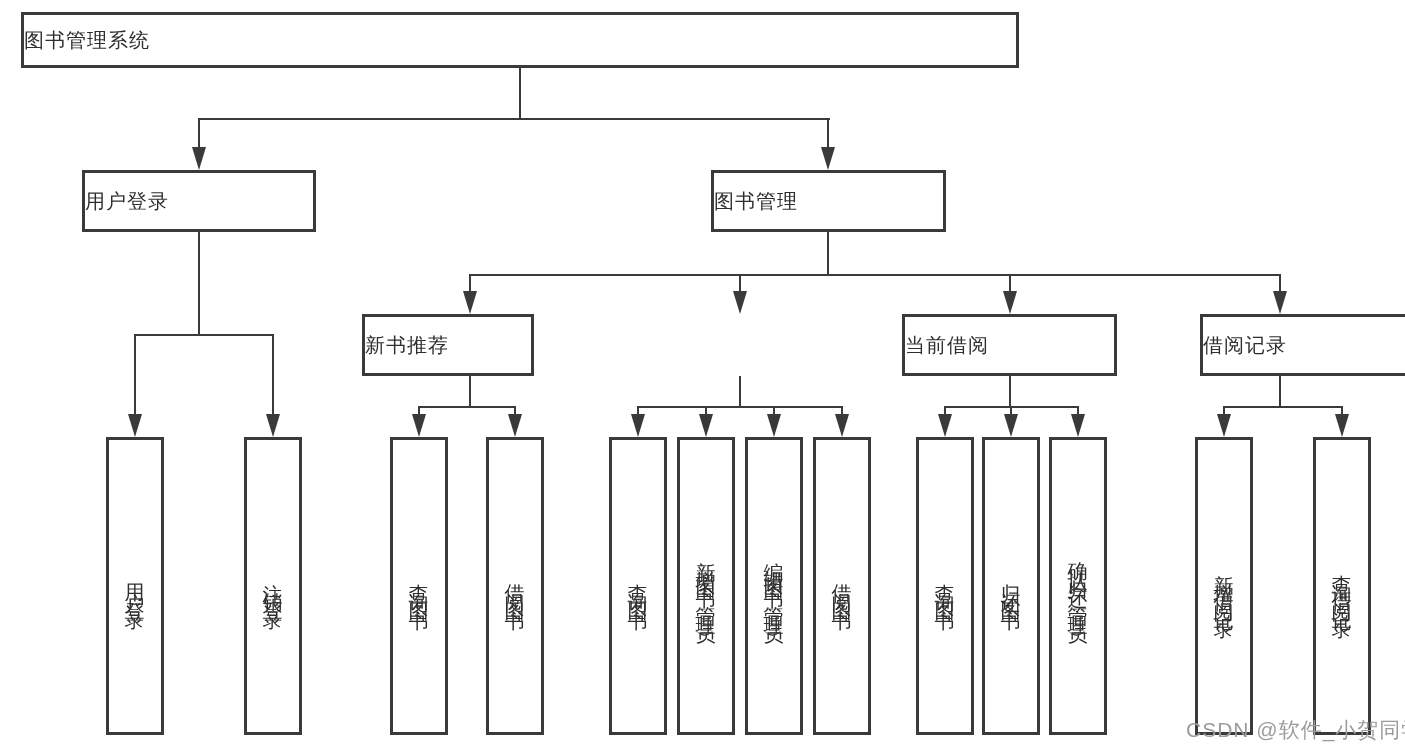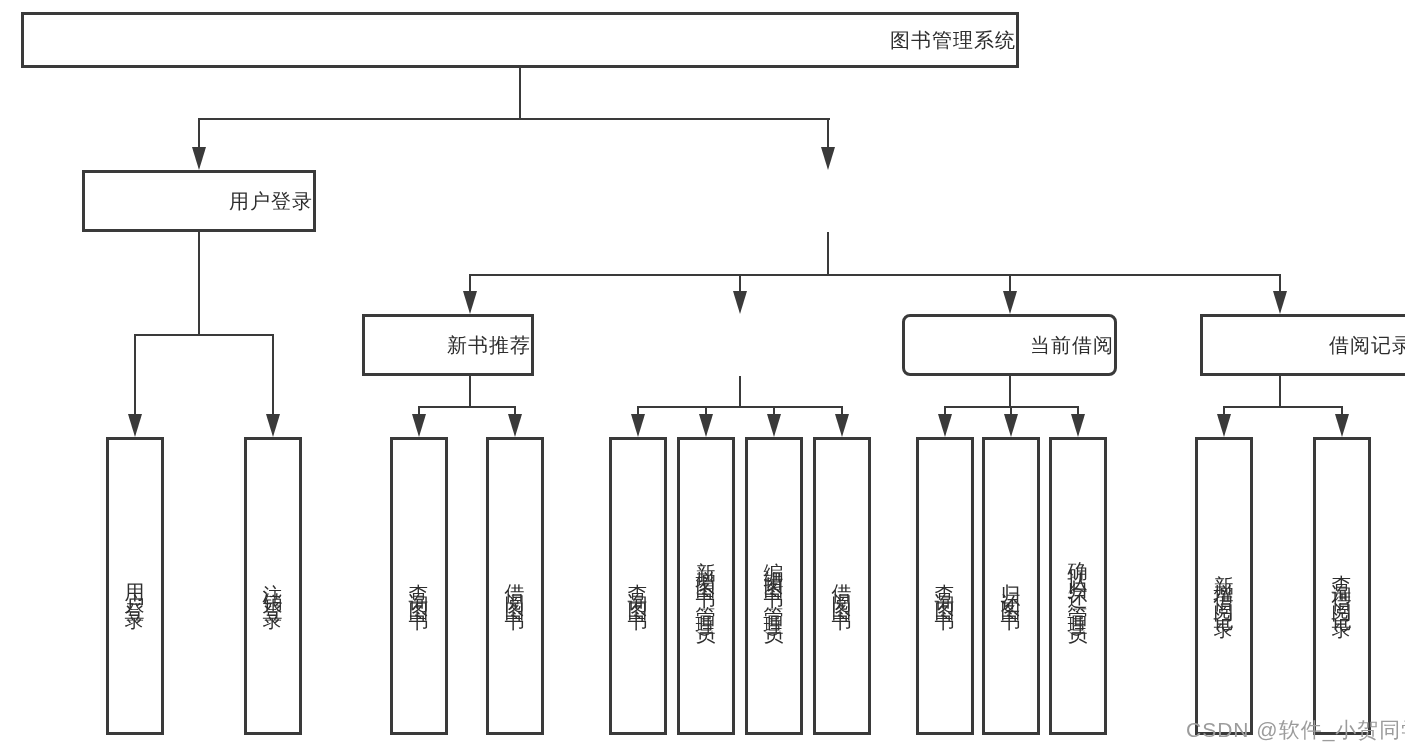--- a/index.html
+++ b/index.html
@@ -3,21 +3,21 @@
 <meta charset="utf-8">
 <style>
   html, body { margin:0; padding:0; background:#ffffff; }
   .canvas {
     position:relative; width:1405px; height:747px; background:#ffffff;
     font-family:"Liberation Sans","DejaVu Sans",sans-serif; overflow:hidden;
   }
   .box {
     position:absolute; box-sizing:border-box;
     border:3px solid #3a3a3a; background:#ffffff;
-    display:flex; align-items:center; justify-content:flex-end;
+    display:flex; align-items:center; justify-content:flex-start;
     font-size:20px; color:#2e2e2e; letter-spacing:1px;
   }
   .vbox {
     position:absolute; box-sizing:border-box;
     border:3px solid #3a3a3a; background:#ffffff;
     width:58px; height:298px; top:437px;
     display:flex; align-items:center; justify-content:center;
     color:#2e2e2e;
   }
   .vbox .vtext {
@@ -49,20 +49,23 @@
   <div class="vline" style="left:519px; top:68px; height:52px;"></div>
   <div class="hline" style="left:198px; top:118px; width:632px;"></div>
   <div class="vline" style="left:198px; top:118px; height:32px;"></div>
   <div class="arrow" style="left:192px; top:147px;"></div>
   <div class="vline" style="left:827px; top:118px; height:32px;"></div>
   <div class="arrow" style="left:821px; top:147px;"></div>
 
   <div class="box" style="left:82px; top:170px; width:234px; height:62px;">
     <span>用户登录</span>
   </div>
+  <div class="box" style="left:711px; top:170px; width:235px; height:62px;">
+    <span>图书管理</span>
+  </div>
 
   <div class="vline" style="left:198px; top:232px; height:104px;"></div>
   <div class="hline" style="left:134px; top:334px; width:140px;"></div>
   <div class="vline" style="left:134px; top:334px; height:82px;"></div>
   <div class="arrow" style="left:128px; top:414px;"></div>
   <div class="vline" style="left:272px; top:334px; height:82px;"></div>
   <div class="arrow" style="left:266px; top:414px;"></div>
 
   <div class="vline" style="left:827px; top:232px; height:44px;"></div>
   <div class="hline" style="left:469px; top:274px; width:812px;"></div>
@@ -71,21 +74,21 @@
   <div class="vline" style="left:739px; top:274px; height:20px;"></div>
   <div class="arrow" style="left:733px; top:291px;"></div>
   <div class="vline" style="left:1009px; top:274px; height:20px;"></div>
   <div class="arrow" style="left:1003px; top:291px;"></div>
   <div class="vline" style="left:1279px; top:274px; height:20px;"></div>
   <div class="arrow" style="left:1273px; top:291px;"></div>
 
   <div class="box" style="left:362px; top:314px; width:172px; height:62px;">
     <span>新书推荐</span>
   </div>
-  <div class="box" style="left:902px; top:314px; width:215px; height:62px;border-radius:8px;">
+  <div class="box" style="left:902px; top:314px; width:215px; height:62px;">
     <span>当前借阅</span>
   </div>
   <div class="box" style="left:1172px; top:314px; width:216px; height:62px;margin-left:28px;">
     <span>借阅记录</span>
   </div>
 
   <div class="vline" style="left:469px; top:376px; height:32px;"></div>
   <div class="hline" style="left:418px; top:406px; width:98px;"></div>
   <div class="vline" style="left:418px; top:406px; height:10px;"></div>
   <div class="arrow" style="left:412px; top:414px;"></div>

